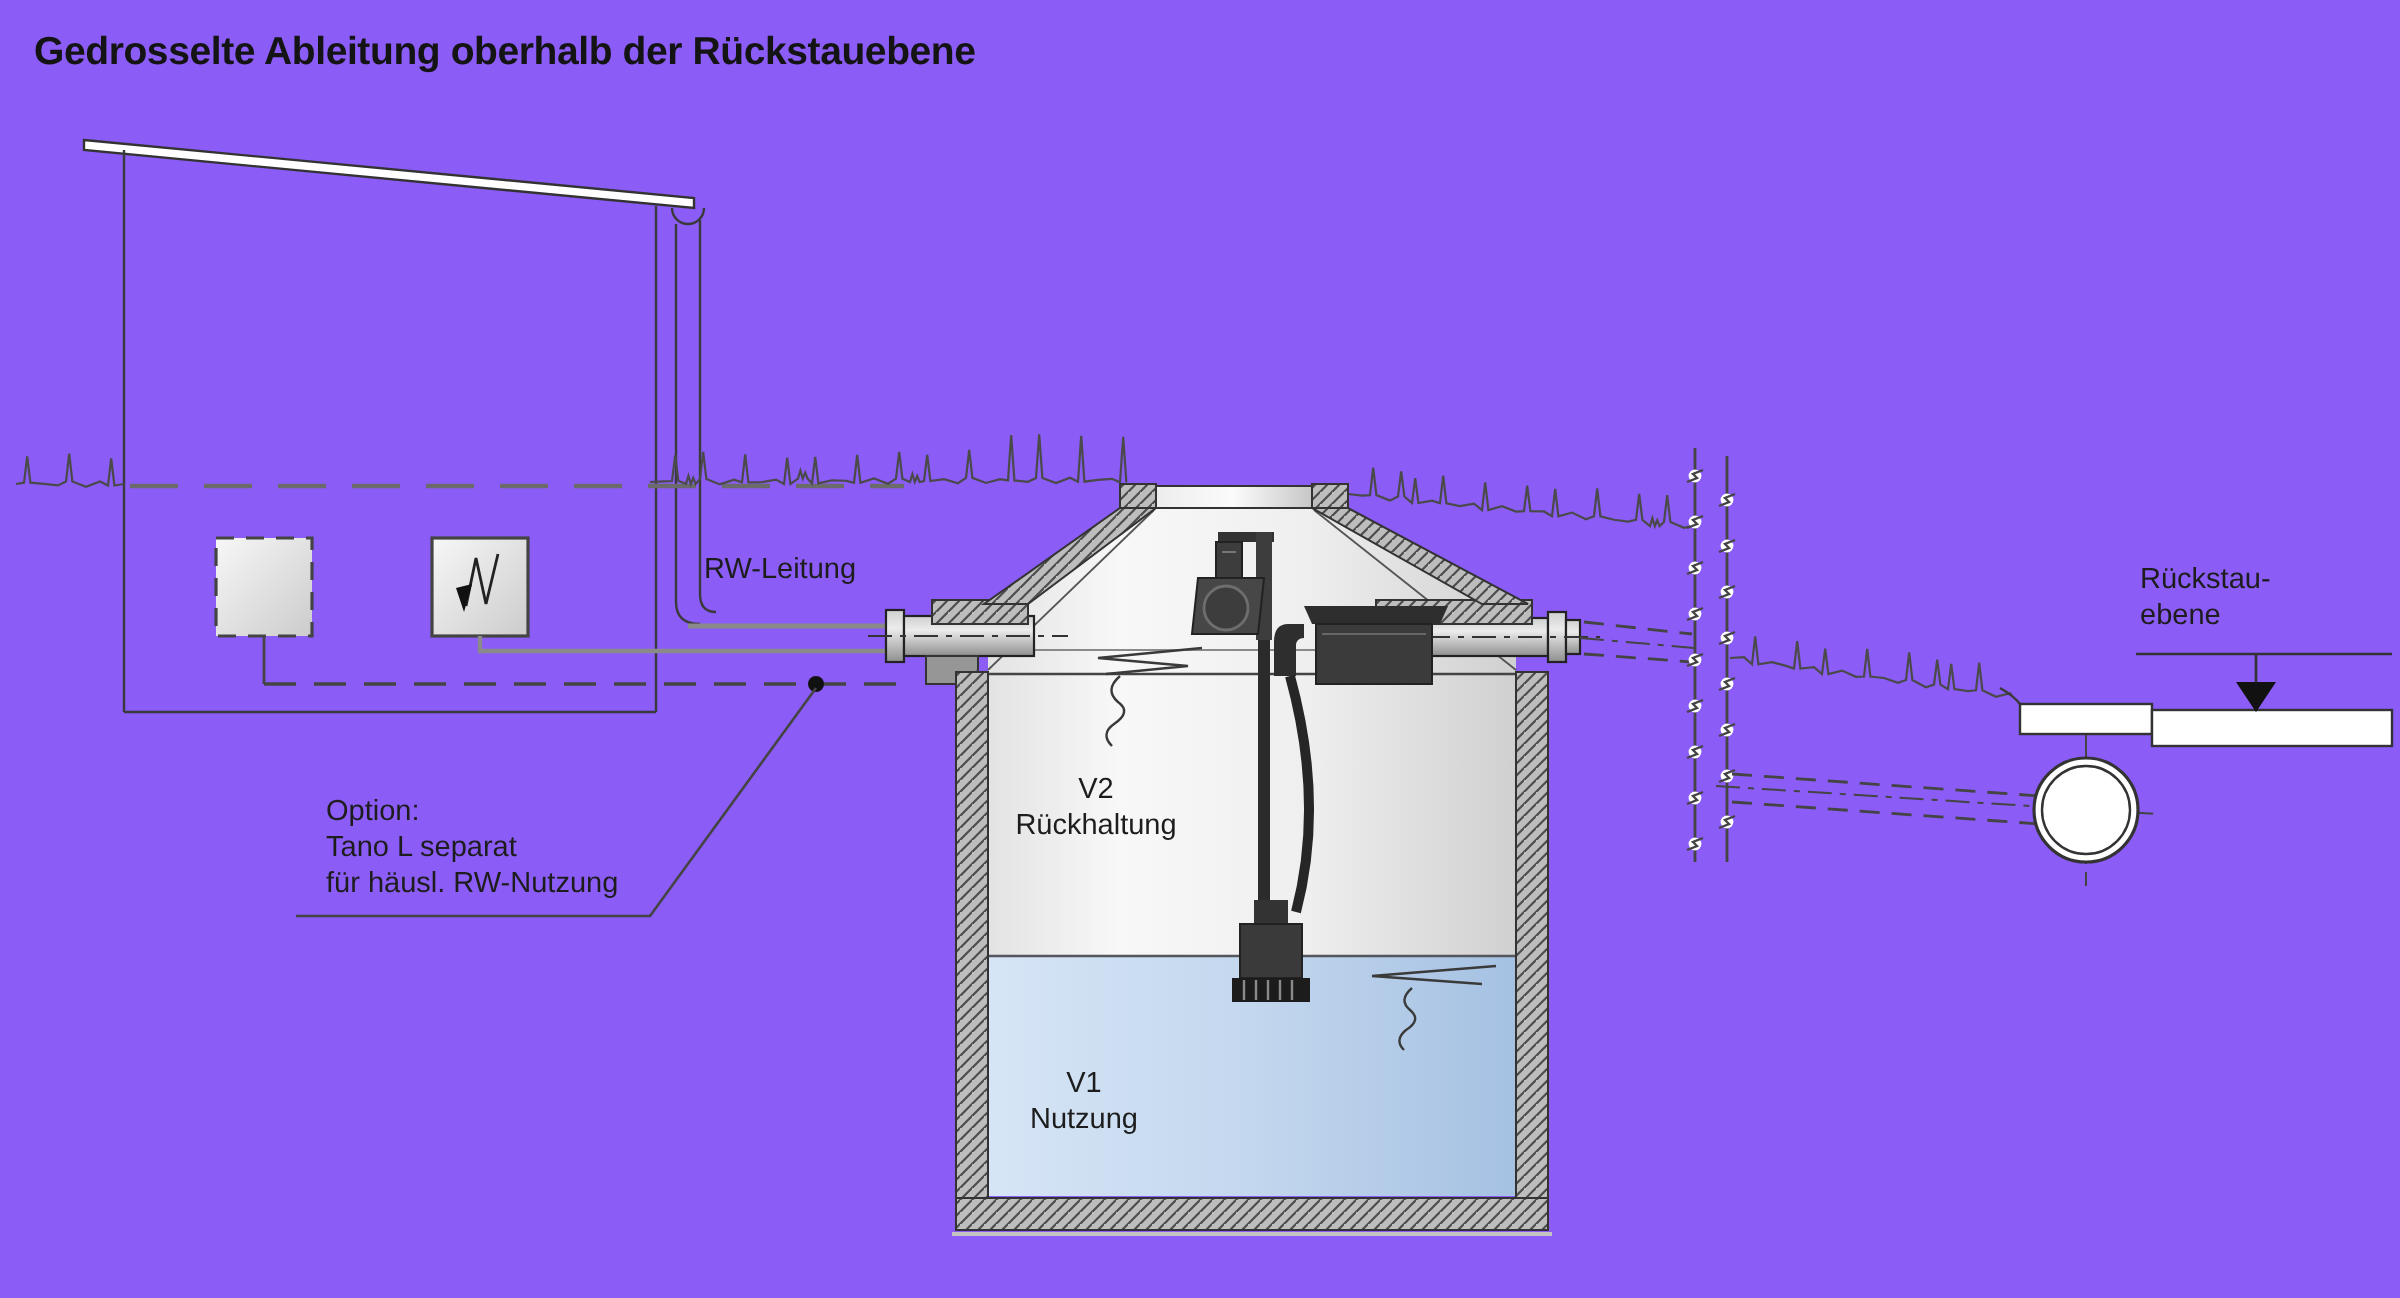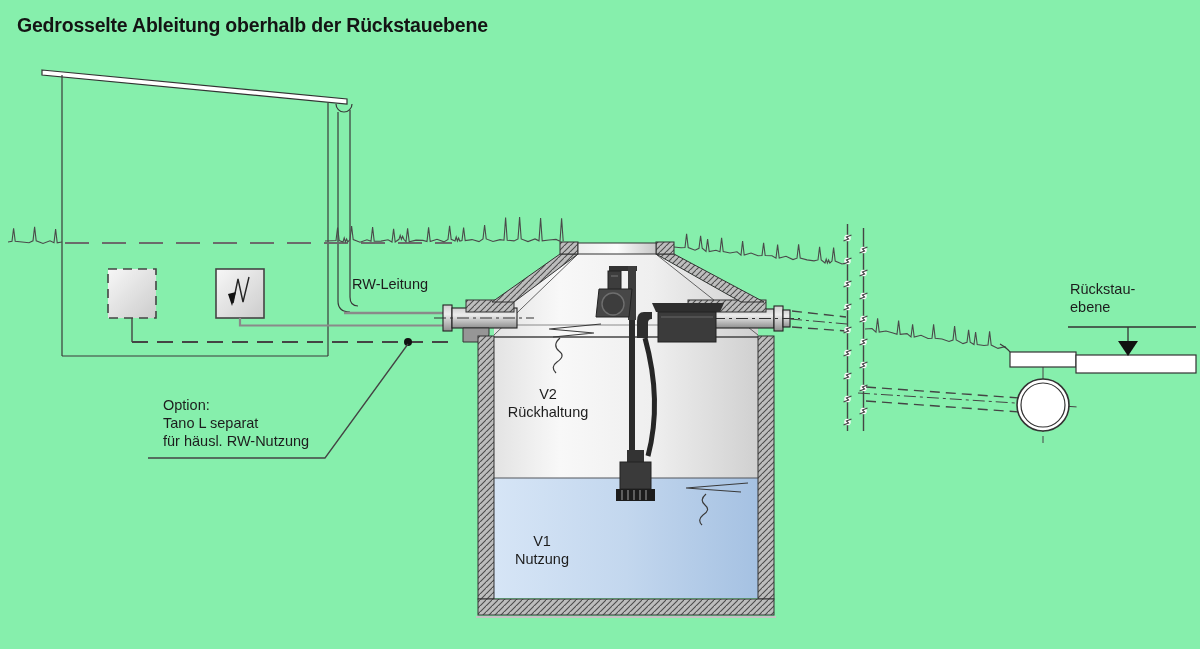--- a/index.html
+++ b/index.html
@@ -1,17 +1,17 @@
 <!DOCTYPE html>
 <html><head>
 <meta charset="utf-8">
 <style>
   html,body { margin:0; padding:0; background:#ffffff; }
   .canvas {
-    position:relative; width:1200px; height:649px; background:#86efac;
+    position:relative; width:1200px; height:649px; background:#8b5cf6;
     font-family:"Liberation Sans", sans-serif; overflow:hidden;
   }
   svg { position:absolute; left:0; top:0; }
   .title-text { font-size:19.5px; font-weight:bold; fill:#141414; letter-spacing:-0.2px; }
   .lbl { font-size:14.5px; fill:#1d1d1d; }
   .thin { stroke:#3a3a3a; stroke-width:1.2; fill:none; }
 </style>
 </head>
 <body>
 

